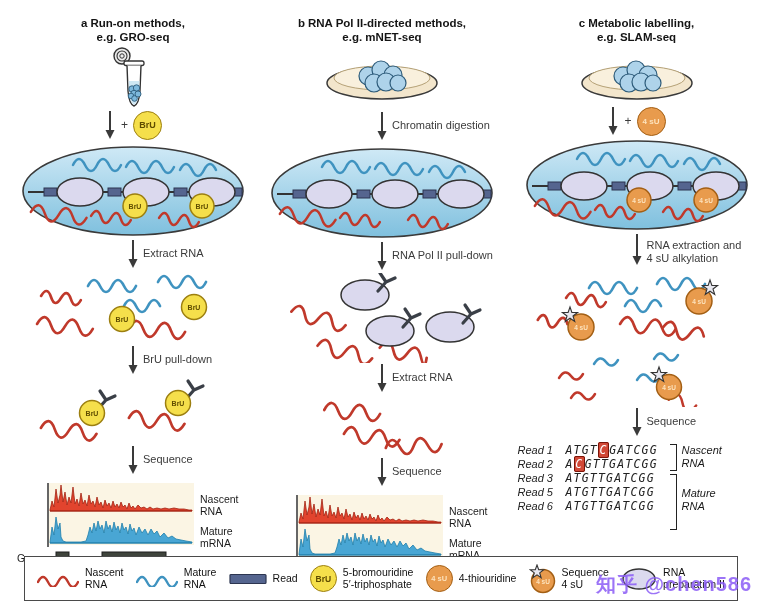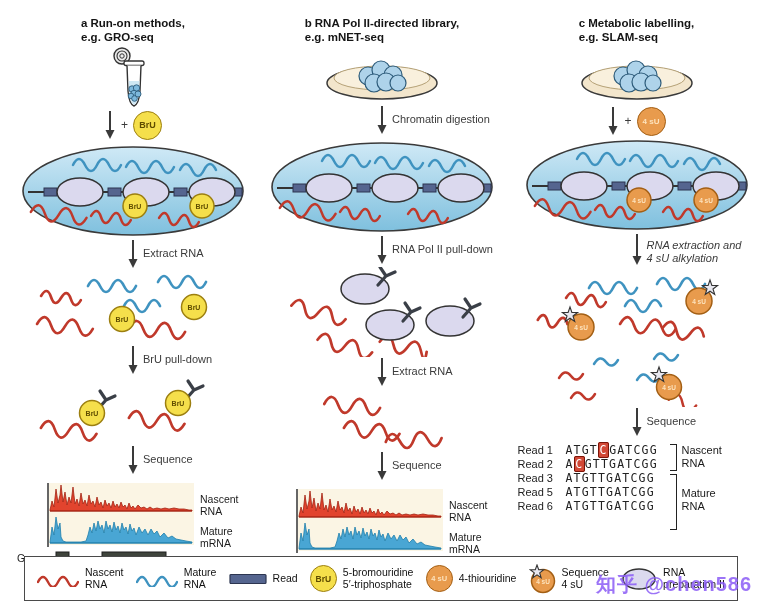--- a/index.html
+++ b/index.html
@@ -2,38 +2,38 @@
 <html><head>
 <meta charset="utf-8">
 <style>
   html,body{margin:0;padding:0;background:#fff;}
   #fig{position:relative;width:769px;height:606px;background:#ffffff;overflow:hidden;
        font-family:"Liberation Sans",sans-serif;color:#1a1a1a;}
   .col{position:absolute;top:16px;display:flex;flex-direction:column;align-items:center;}
   #col-a{left:12px;width:242px;}
   #col-b{left:258px;width:248px;}
   #col-c{left:508px;width:257px;}
-  .hdr{font-weight:bold;font-size:11.5px;line-height:14px;color:#141414;}
+  .hdr{text-align:center;font-weight:bold;font-size:11.5px;line-height:14px;color:#141414;}
   .panel-letter{font-weight:bold;margin-right:3px;}
   .steprow{position:relative;width:100%;height:32px;}
   .steprow.tall{height:40px;}
   .steprow .arr{position:absolute;left:50%;transform:translateX(-50%);top:1px;}
   .steprow .steplabel{position:absolute;left:calc(50% + 10px);top:8px;font-size:11px;
       line-height:12.5px;color:#3b3b3b;white-space:nowrap;}
-  .steprow.tall .steplabel{top:6px;font-style:italic;}
+  .steprow.tall .steplabel{top:6px;}
   .plusrow{display:flex;align-items:center;justify-content:center;gap:5px;height:32px;}
   .plus{font-size:12px;color:#3b3b3b;}
   .badge{border-radius:50%;display:flex;align-items:center;justify-content:center;
       font-weight:bold;}
   .badge.bru{width:27px;height:27px;background:#f5df4b;border:1.6px solid #9c7f10;
       color:#5f4c00;font-size:9px;}
   .badge.fsu{width:27px;height:27px;background:#e89b4d;border:1.6px solid #a35f14;
       color:#fde3bd;font-size:8px;}
   
-  #reads{position:relative;width:248px;margin-top:4px;padding-left:10px;font-size:12px;}
+  #reads{position:relative;width:248px;margin-top:4px;padding-left:10px;font-size:12px;font-style:italic;}
   .read-row{height:14px;line-height:14px;white-space:nowrap;}
   .read-name{display:inline-block;width:48px;font-size:11px;color:#222;}
   .read-seq{font-family:"DejaVu Sans Mono",monospace;font-size:11.5px;letter-spacing:1.2px;color:#222;}
   .hl{background:#d14836;color:#fff;border:1px solid #7a1408;border-radius:2px;padding:0 0.5px;}
   .hl:empty{display:none;}
   .bracket{position:absolute;width:6px;border:1.6px solid #222;border-left:none;}
   #bracket-nascent{left:162px;top:1px;height:25px;}
   #bracket-mature{left:162px;top:31px;height:54px;}
   .group-label{position:absolute;left:174px;font-size:11px;line-height:12.5px;color:#1a1a1a;}
   #glabel-nascent{top:1px;}
@@ -204,38 +204,38 @@
       <text class="tlabel" x="184" y="70">mRNA</text>
       <line x1="32" y1="81" x2="182" y2="81" stroke="#333" stroke-width="1.5"></line>
       <rect x="40" y="75" width="13" height="12" fill="#3f443c" stroke="#1e1e1e"></rect>
       <rect x="86" y="75" width="64" height="12" fill="#3f443c" stroke="#1e1e1e"></rect>
       <text class="tlabel" x="1" y="85">Gene n</text>
     </svg>
   </div>
 
   <div class="col" id="col-b">
     <div class="hdr">
-      <div><span class="panel-letter">b</span><span>RNA Pol II-directed library,</span></div>
+      <div><span class="panel-letter">b</span><span>RNA Pol II-directed methods,</span></div>
       <div>e.g. mNET-seq</div>
     </div>
 
     <svg width="120" height="54" viewBox="0 0 120 54" style="margin-top:5px">
       <ellipse cx="60" cy="34" rx="55" ry="16" fill="#f3e6cc" stroke="#3a3a3a" stroke-width="1.5"></ellipse>
       <ellipse cx="60" cy="29" rx="48" ry="12" fill="#f9f0dd" stroke="#b5a176" stroke-width="1"></ellipse>
       <g fill="#aed3ea" stroke="#2d5b7a" stroke-width="1.2">
         <circle cx="46" cy="27" r="9"></circle>
           <circle cx="59" cy="21" r="9"></circle>
           <circle cx="71" cy="26" r="9"></circle>
         <circle cx="52" cy="34" r="9"></circle>
           <circle cx="64" cy="33" r="9"></circle>
           <circle cx="76" cy="34" r="8"></circle>
       </g>
     </svg>
 
-    <div class="steprow" style="margin-top:2px">
+    <div class="steprow" style="margin-top:8px">
       <svg class="arr" width="12" height="29" viewBox="0 0 12 29">
         <line x1="6" y1="0" x2="6" y2="20" stroke="#3a3a3a" stroke-width="2"></line>
         <polygon points="1.5,19 10.5,19 6,28" fill="#3a3a3a"></polygon>
       </svg>
       <span class="steplabel">Chromatin digestion</span>
     </div>
 
     <svg width="230" height="96" viewBox="0 0 230 96" style="margin-top:2px">
       <defs>
         <linearGradient id="ngb" x1="0" y1="0" x2="0" y2="1">

